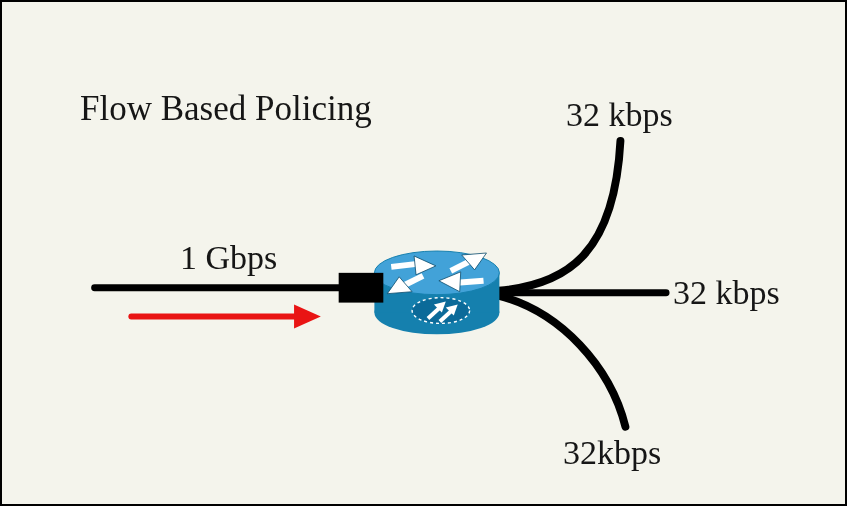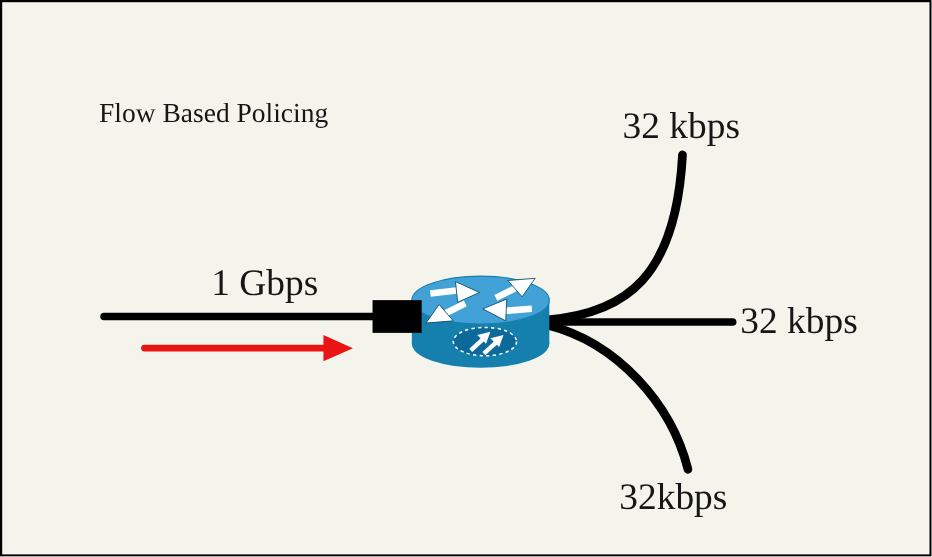--- a/index.html
+++ b/index.html
@@ -24,22 +24,22 @@
     width: 100%;
     height: 100%;
   }
   .label {
     position: absolute;
     color: var(--text, #161616);
     white-space: nowrap;
     line-height: 1.1;
     user-select: none;
   }
-  .label--title   { left: 88px;  top: 88px;  font-size: 25px; }
-  .label--inrate  { left: 190px; top: 237px; font-size: 34px; }
+  .label--title   { left: 78px;  top: 88px;  font-size: 35px; }
+  .label--inrate  { left: 178px; top: 237px; font-size: 34px; }
   .label--out-top { left: 564px; top: 94px;  font-size: 34px; }
   .label--out-mid { left: 671px; top: 272px; font-size: 34px; }
   .label--out-bot { left: 561px; top: 432px; font-size: 34px; }
 
   .link {
     stroke: var(--link, #000000);
     fill: none;
     stroke-linecap: round;
   }
   .link--thin  { stroke-width: 7; }

